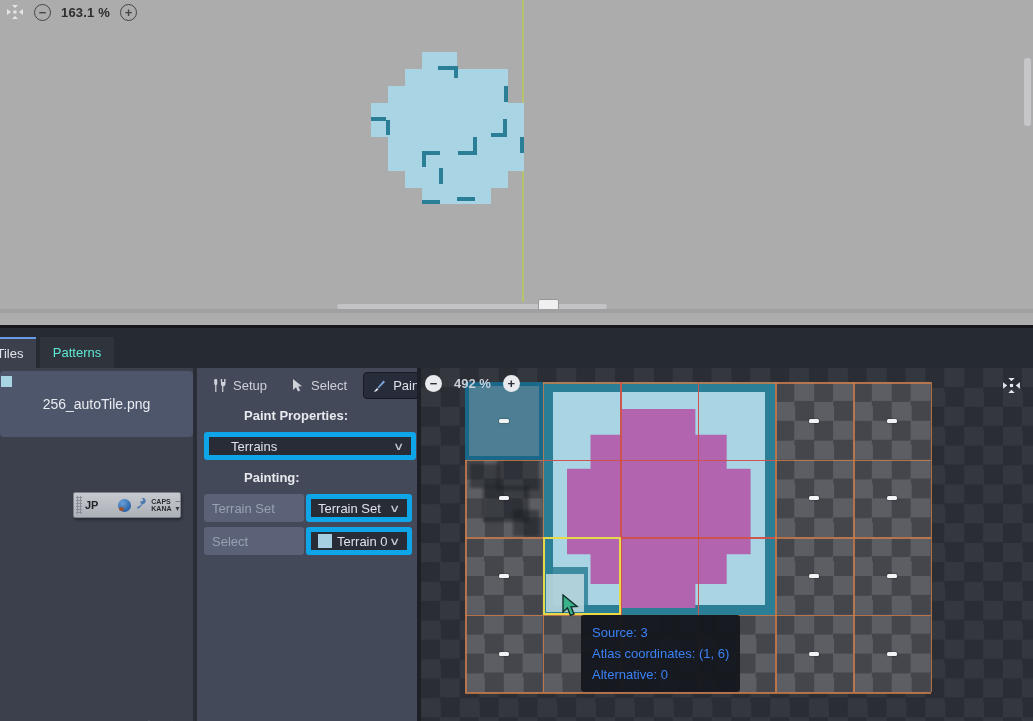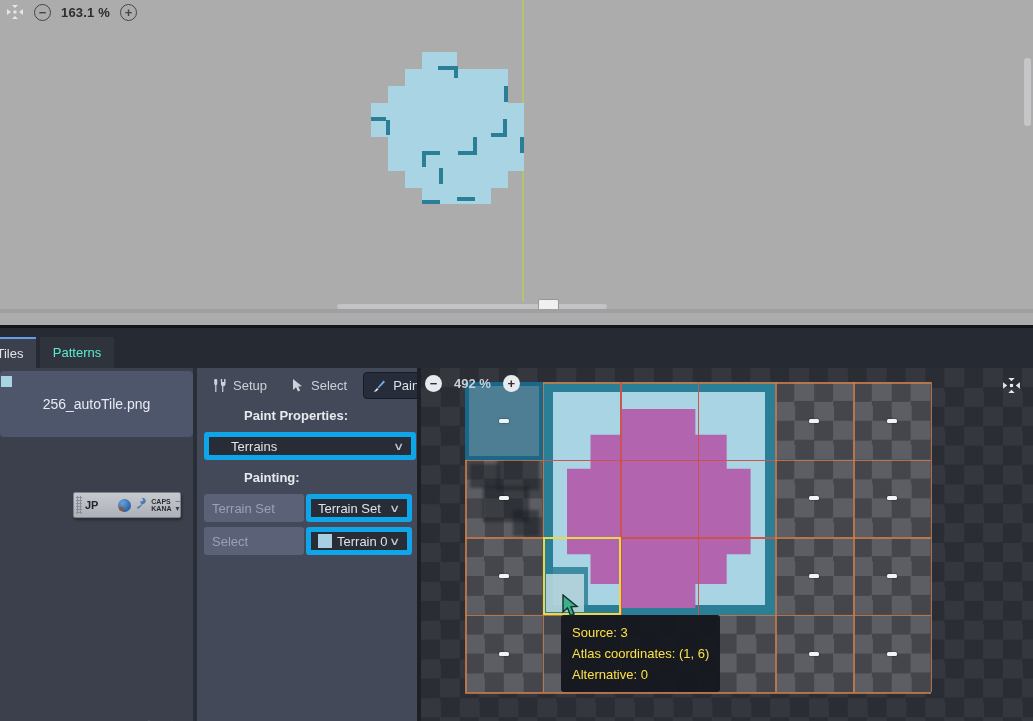--- a/index.html
+++ b/index.html
@@ -71,22 +71,22 @@
   .hover-box { position:absolute; left:122px; top:169px; width:78px; height:78px; border:2px solid var(--hover-yellow); }
   .hover-highlight { position:absolute; left:124.5px; top:206px; width:38px; height:38px; background:rgba(255,255,255,.6); }
   .ghost { position:absolute; background:rgba(24,27,34,.5); filter:blur(1.5px); }
   .empty-mark { position:absolute; width:10px; height:4px; background:#f2f3f5; border-radius:1.5px;
     box-shadow:0 0 2px rgba(0,0,0,.6); }
   .atlas-zoombar { position:absolute; left:4px; top:7px; display:flex; align-items:center; gap:12px; }
   .zoom-btn-light { width:17px; height:17px; border-radius:50%; background:#e8eaee; color:#2a2e38;
     display:flex; align-items:center; justify-content:center; font-size:13px; font-weight:bold; line-height:1; }
   .atlas-zoom-label { color:#c9ced8;font-weight:bold; }
   .atlas-focus { position:absolute; left:581px; top:9px; }
-  .tooltip { position:absolute; left:140px; top:247px; background:rgba(21,23,29,.96); border-radius:3px;
-    padding:7px 11px; color:#fde047; line-height:21px; white-space:nowrap; }
+  .tooltip { position:absolute; left:160px; top:247px; background:rgba(21,23,29,.96); border-radius:3px;
+    padding:7px 11px; color:#3b82f6; line-height:21px; white-space:nowrap; }
   .cursor { position:absolute; left:139px; top:226px; }
 
   
   .ime { position:absolute; left:73px; top:492px; width:108px; height:26px; background:linear-gradient(#c6c9ce,#adb1b8);
     border:1px solid #7e838c; border-radius:2px; display:flex; align-items:center; z-index:50; box-shadow:1px 2px 3px rgba(0,0,0,.35); }
   .ime-grip { width:6px; height:18px; margin:0 3px 0 2px;
     background-image:radial-gradient(#8a8e96 1px, transparent 1.2px); background-size:3px 3px; }
   .ime-lang { font-size:11px; font-weight:bold; color:#23252a; margin-right:20px; }
   .ime-globe { width:13px; height:13px; border-radius:50%; background:radial-gradient(circle at 35% 30%, #6aa0d8, #2b64a8 70%); position:relative; margin-right:4px; }
   .ime-globe::after { content:""; position:absolute; left:1px; bottom:1px; width:5px; height:4px; background:#a0522d; border-radius:50%; }

